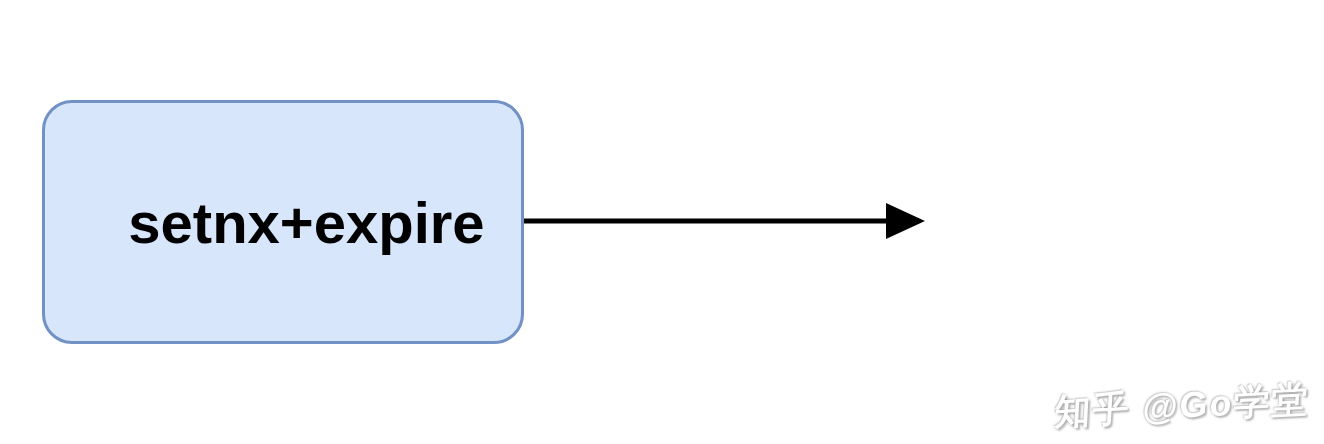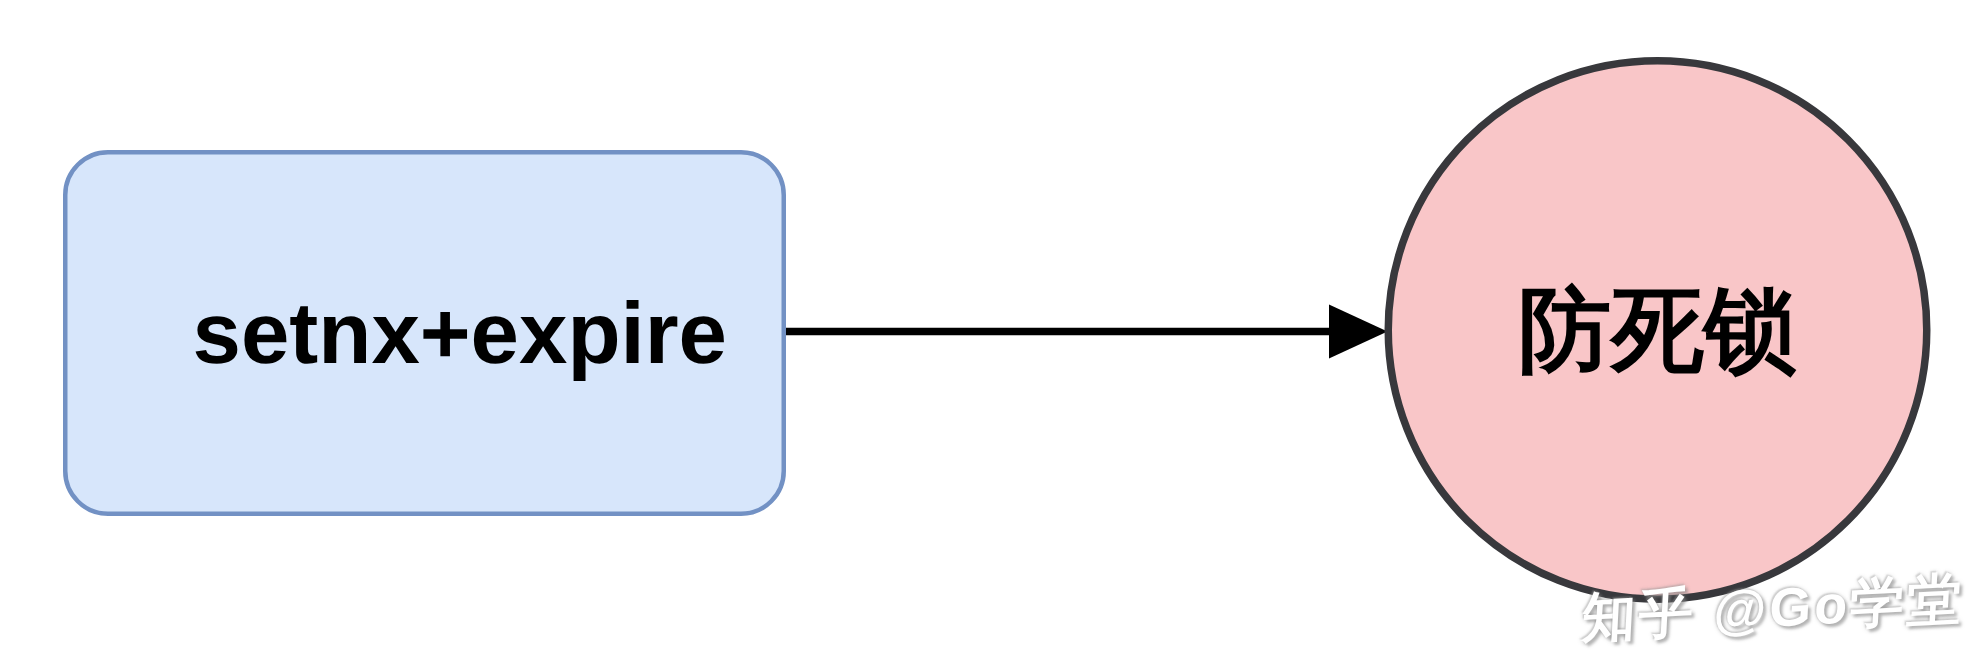--- a/index.html
+++ b/index.html
@@ -75,19 +75,16 @@
 
   <div class="node rect-node" style="background-color: rgb(215, 230, 251); border-color: rgb(114, 145, 196); color: rgb(0, 0, 0); padding-left: 47px;">
     <span>setnx+expire</span>
   </div>
 
   <svg class="arrow-svg" width="402" height="50" viewBox="0 0 402 50" xmlns="http://www.w3.org/2000/svg">
     <line x1="0" y1="25" x2="370" y2="25" stroke-width="5" stroke="#000000"></line>
     <polygon points="362,7 401,25 362,43" fill="#000000"></polygon>
   </svg>
 
-  <div class="node circle-node" style="background-color: rgb(249, 198, 200); border-color: rgb(56, 56, 60); color: rgb(0, 0, 0);">
-    <span>防死锁</span>
-  </div>
 
   <div class="watermark" style="color: rgb(255, 255, 255);">知乎 @Go学堂</div>
 
 </div>
 
 </body></html>

